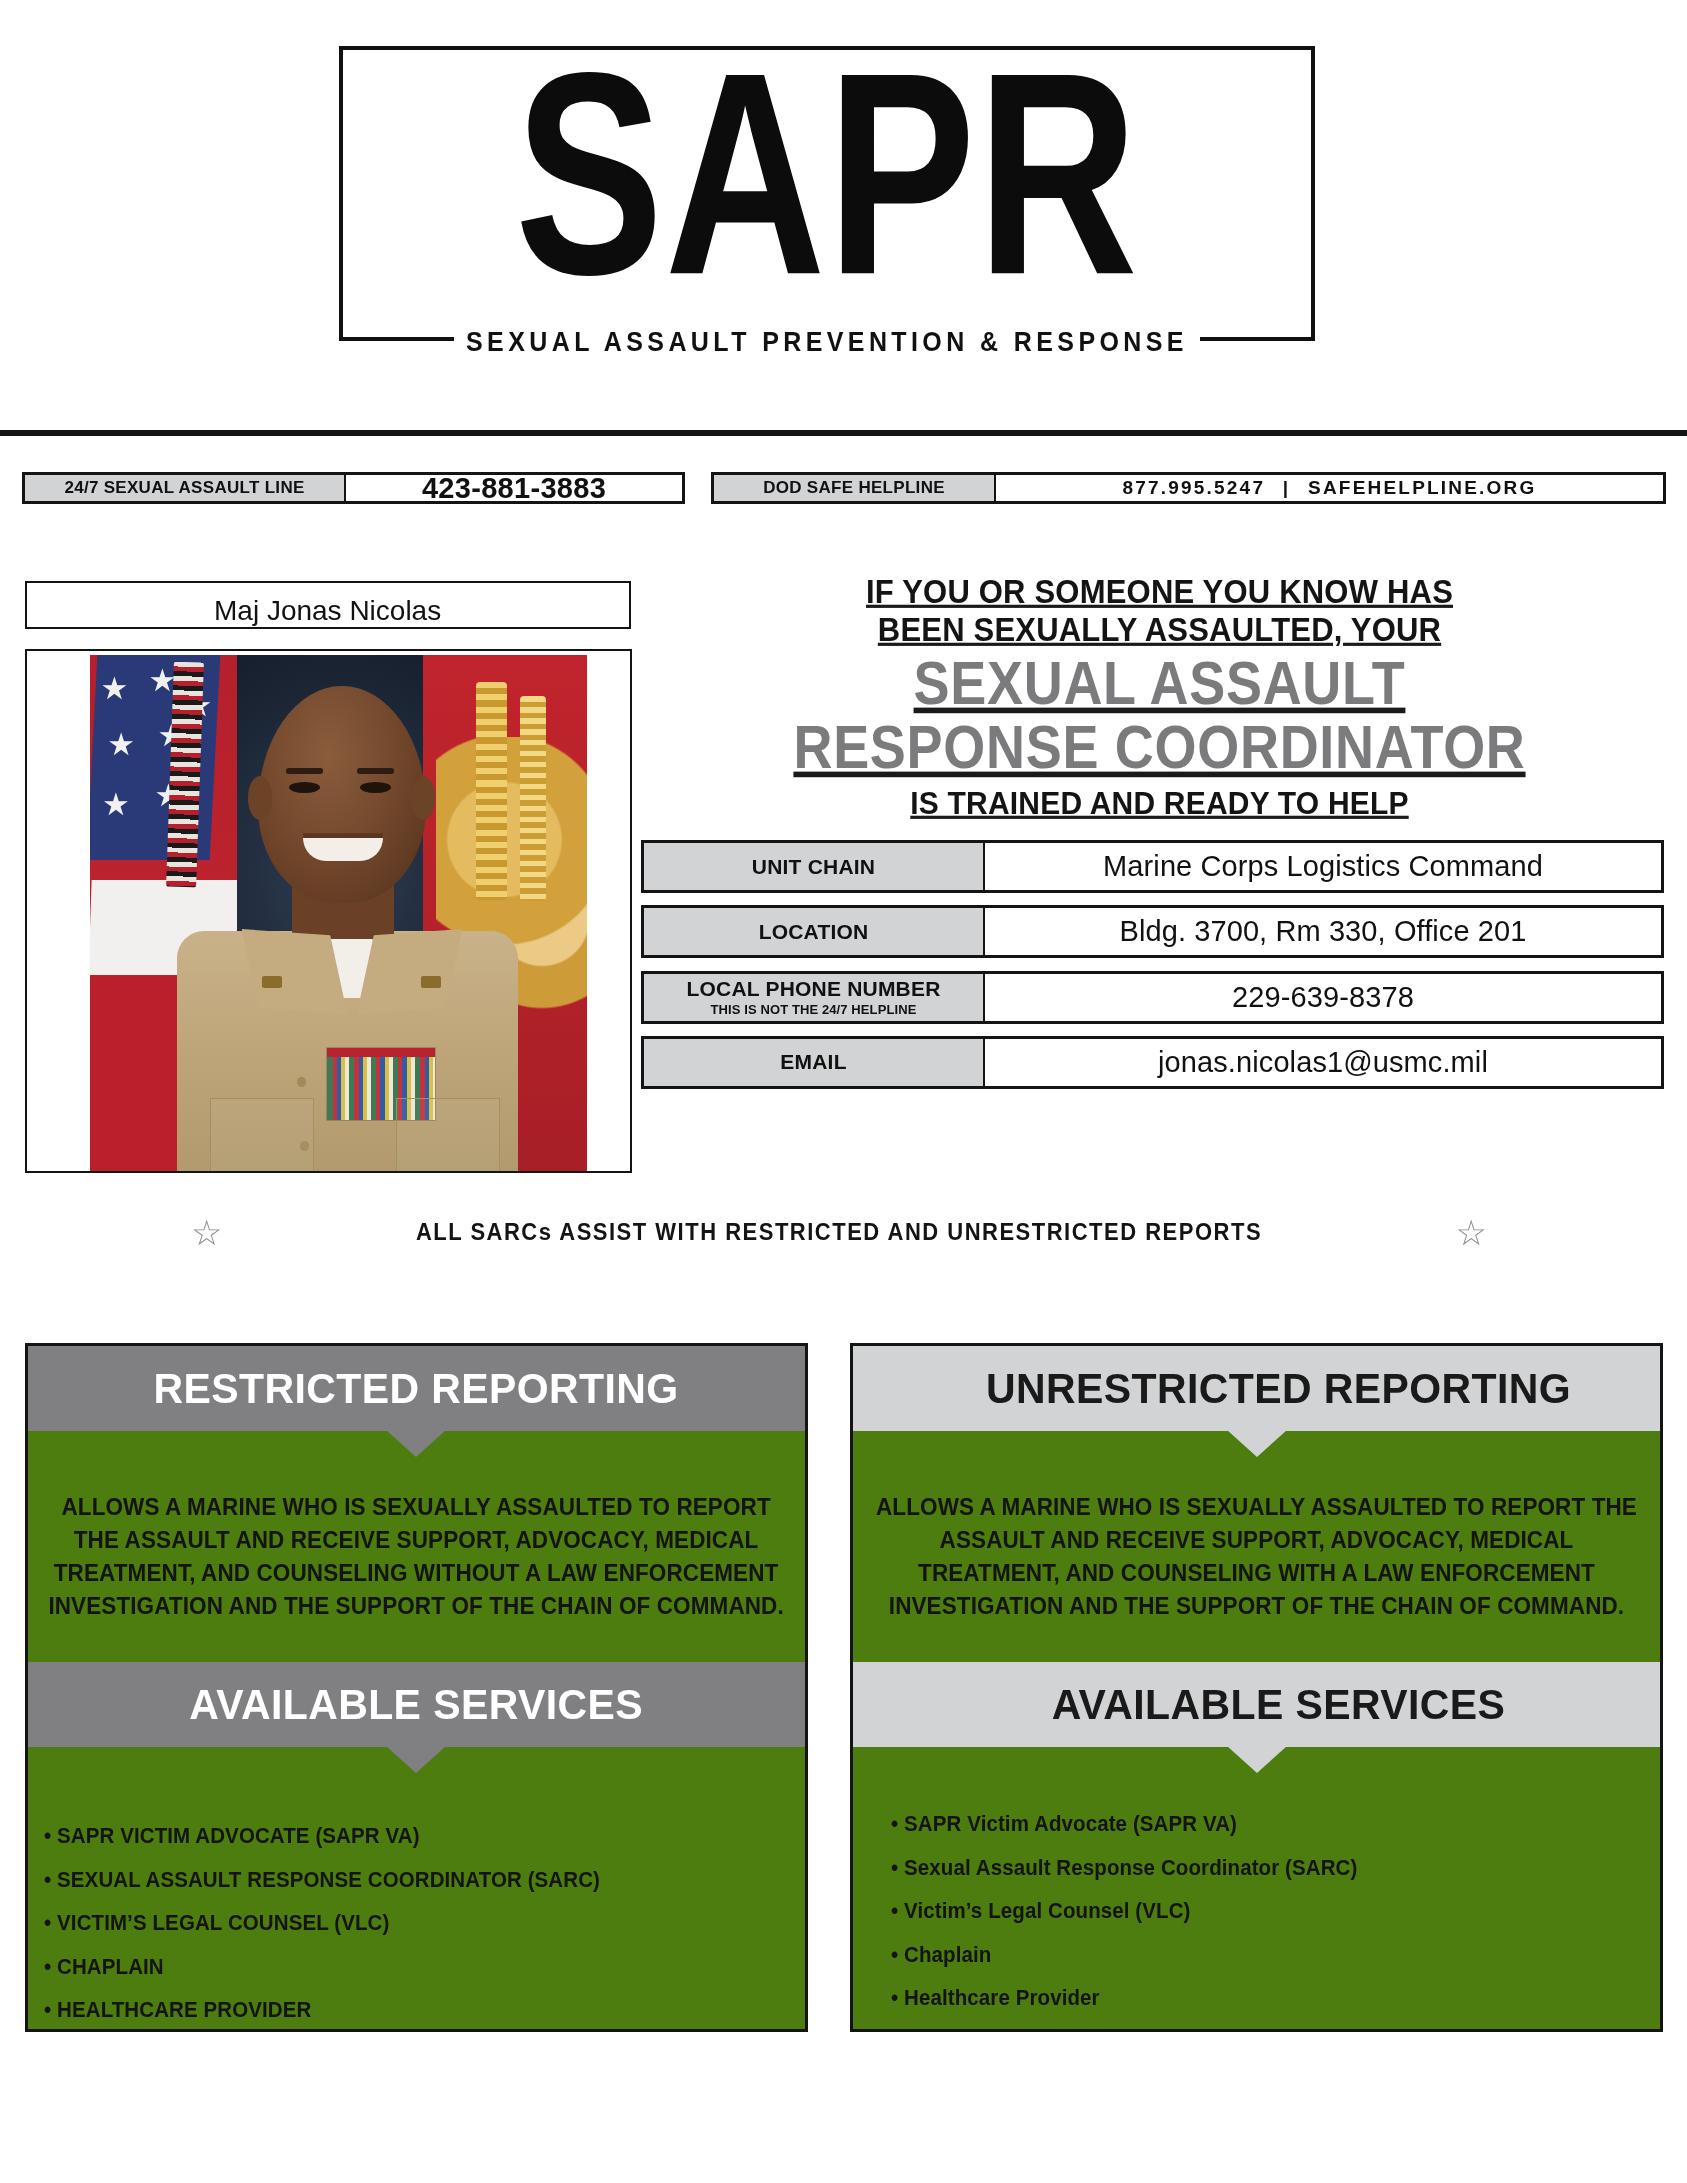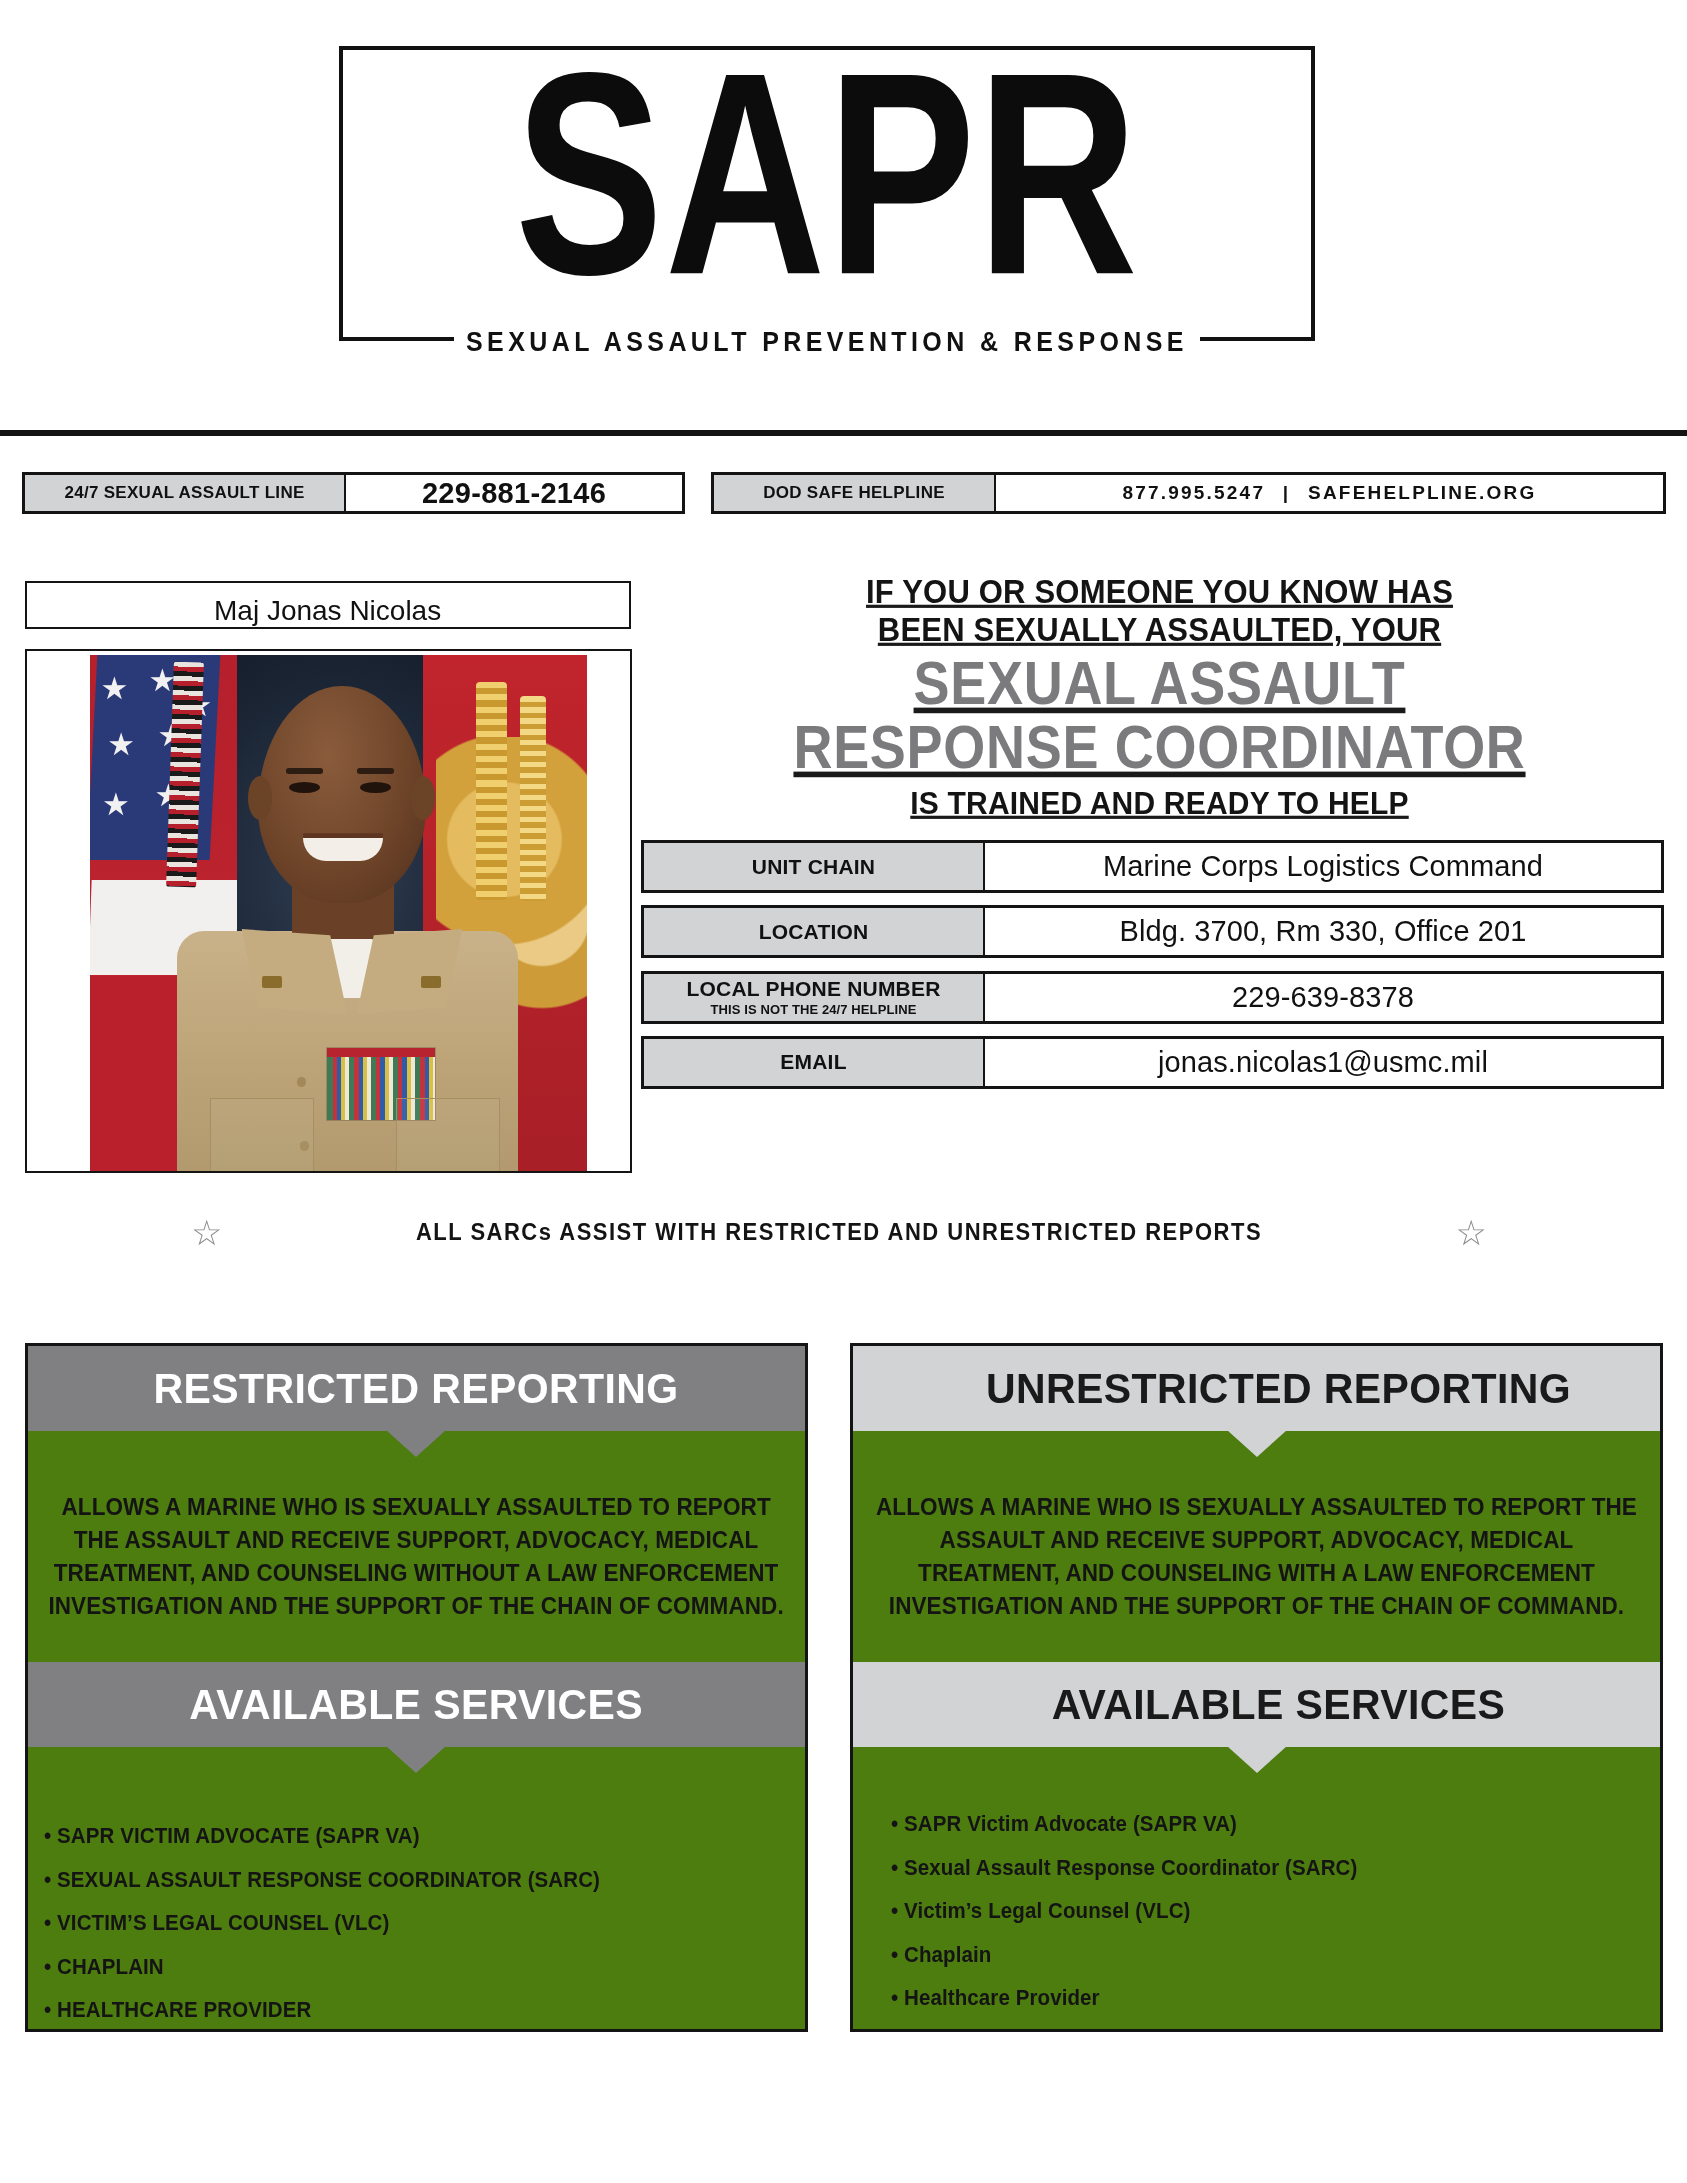--- a/index.html
+++ b/index.html
@@ -79,21 +79,21 @@
     top: 430px;
     width: 1687px;
     height: 5.5px;
     background: #141414;
   }
 
   
   .helpline {
     position: absolute;
     top: 472px;
-    height: 42px;
+    height: 32px;
     border: 3.4px solid #141414;
     box-sizing: border-box;
     display: flex;
     align-items: stretch;
     background: #fff;
   }
   .helpline.left  { left: 22px;   width: 663px; }
   .helpline.right { left: 711px; width: 955px; }
   .hl-label {
     background: #d2d3d5;
@@ -471,21 +471,21 @@
     <div class="logo-sapr">SAPR</div>
     <div class="logo-tag-row">
       <div class="logo-tag">SEXUAL ASSAULT PREVENTION &amp; RESPONSE</div>
     </div>
   </div>
 
   <div class="top-rule"></div>
 
   <div class="helpline left">
     <div class="hl-label">24/7 SEXUAL ASSAULT LINE</div>
-    <div class="hl-value">229-881-2146</div>
+    <div class="hl-value">423-881-3883</div>
   </div>
 
   <div class="helpline right">
     <div class="hl-label">DOD SAFE HELPLINE</div>
     <div class="hl-value small">
       <span>877.995.5247</span>
       <span class="hl-sep">|</span>
       <span>SAFEHELPLINE.ORG</span>
     </div>
   </div>

